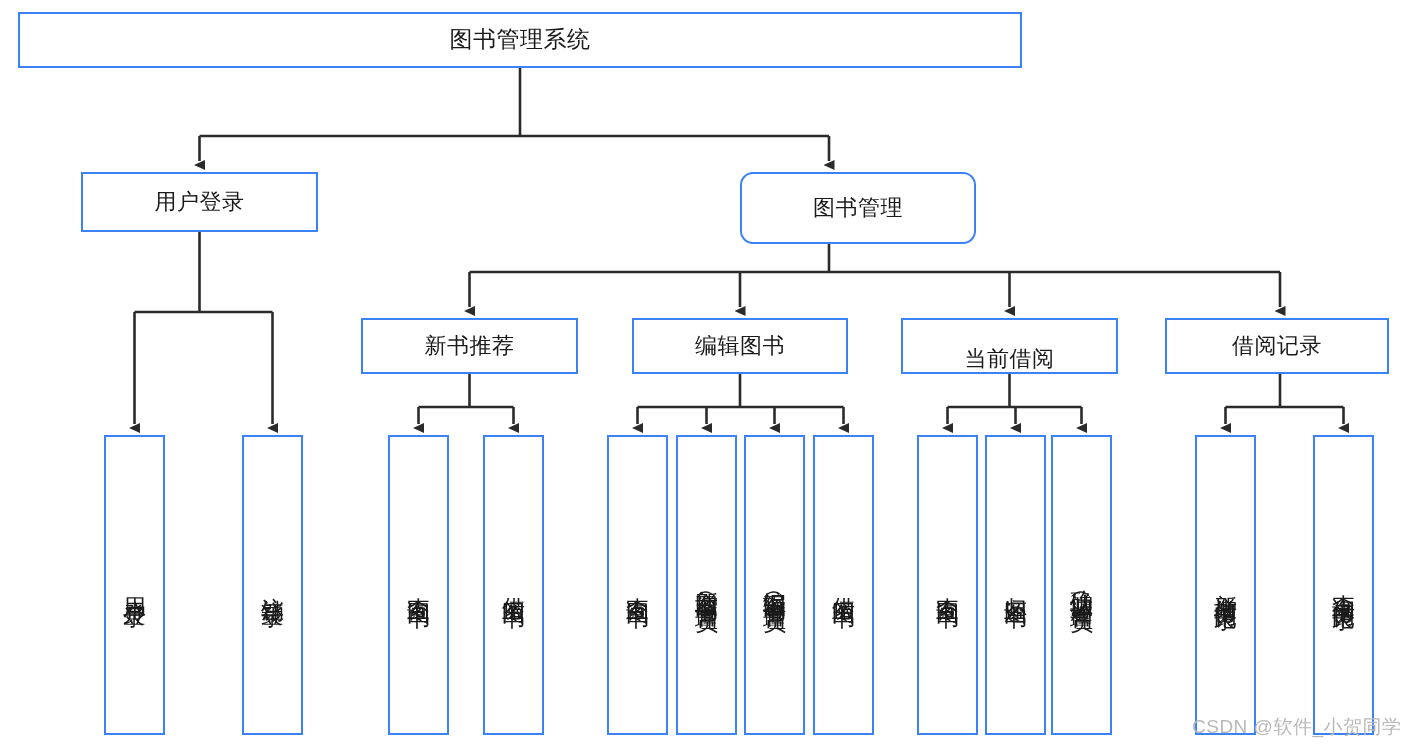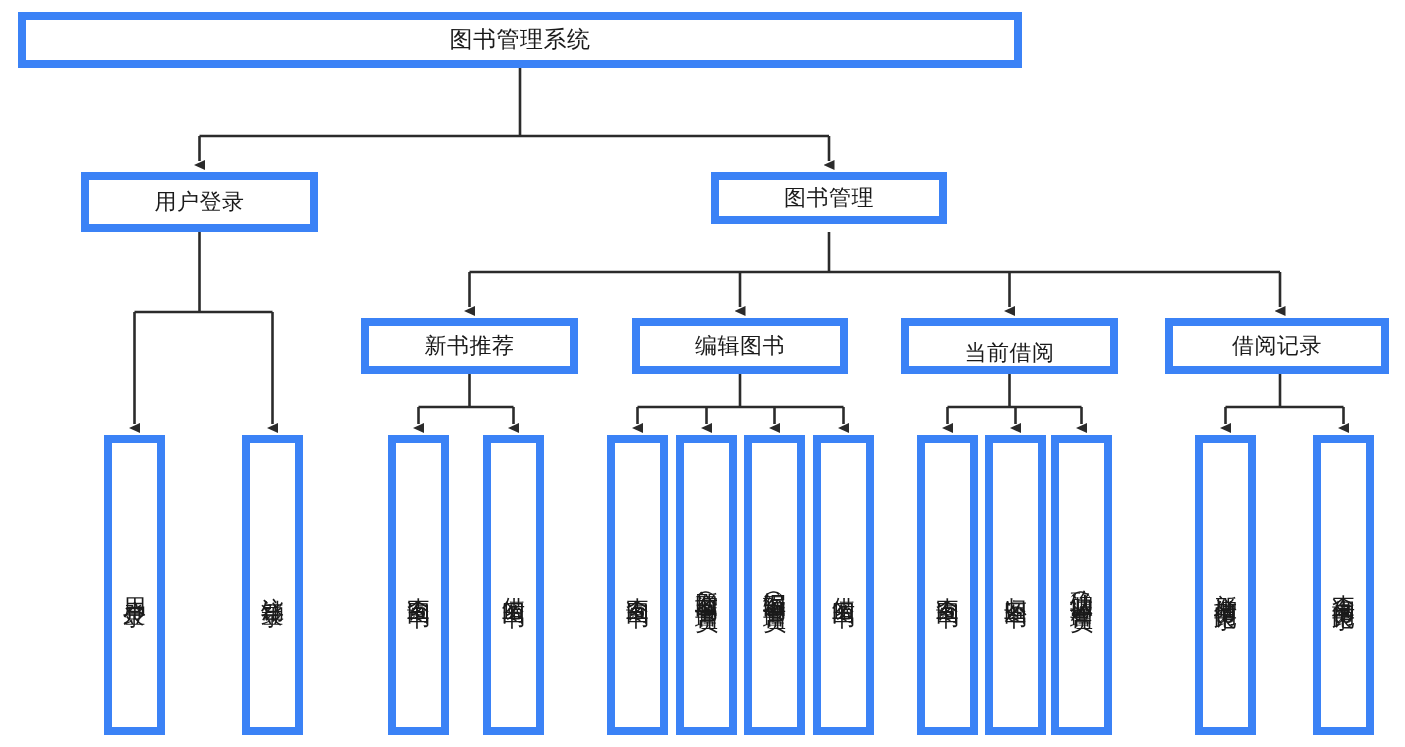--- a/index.html
+++ b/index.html
@@ -22,21 +22,21 @@
     left: 0;
     top: 0;
     width: 1405px;
     height: 747px;
     pointer-events: none;
   }
   .node {
     position: absolute;
     box-sizing: border-box;
     background: #ffffff;
-    border: 8px solid #3b82f6;
+    border: 2px solid #3b82f6;
     display: flex;
     align-items: center;
     justify-content: center;
     overflow: hidden;
   }
   .node .label {
     color: #1a1a1a;
     line-height: 1.18;
     white-space: pre-wrap;
     text-align: center;
@@ -115,21 +115,21 @@
         <path d="M272.5,312 L272.5,424" marker-end="url(#arrow)"></path>
       </g>
   </svg>
   <div id="node-layer">
       <div class="node horiz root" style="left: 18px; top: 12px; width: 1004px; height: 56px;">
         <span class="label">图书管理系统</span>
       </div>
       <div class="node horiz" style="left: 81px; top: 172px; width: 237px; height: 60px;">
         <span class="label">用户登录</span>
       </div>
-      <div class="node horiz" style="left: 711px; top: 172px; width: 236px; height: 52px;">
+      <div class="node horiz" style="left: 740px; top: 172px; width: 236px; height: 72px; border-radius: 13px;">
         <span class="label">图书管理</span>
       </div>
       <div class="node horiz" style="left: 361px; top: 318px; width: 217px; height: 56px;">
         <span class="label">新书推荐</span>
       </div>
       <div class="node horiz" style="left: 632px; top: 318px; width: 216px; height: 56px;">
         <span class="label">编辑图书</span>
       </div>
       <div class="node horiz" style="left: 901px; top: 318px; width: 217px; height: 56px; align-items: flex-end;">
         <span class="label">当前借阅</span>
@@ -170,13 +170,14 @@
       <div class="node vert" style="left: 1051px; top: 435px; width: 61px; height: 300px;">
         <span class="label">确认归还（管理员）</span>
       </div>
       <div class="node vert" style="left: 1195px; top: 435px; width: 61px; height: 300px;">
         <span class="label">新增借阅记录</span>
       </div>
       <div class="node vert" style="left: 1313px; top: 435px; width: 61px; height: 300px;">
         <span class="label">查询借阅记录</span>
       </div>
     </div>
+  <div class="watermark" style="left: 1192px; top: 714px;">CSDN @软件_小贺同学</div>
 </div>
 
 </body></html>

